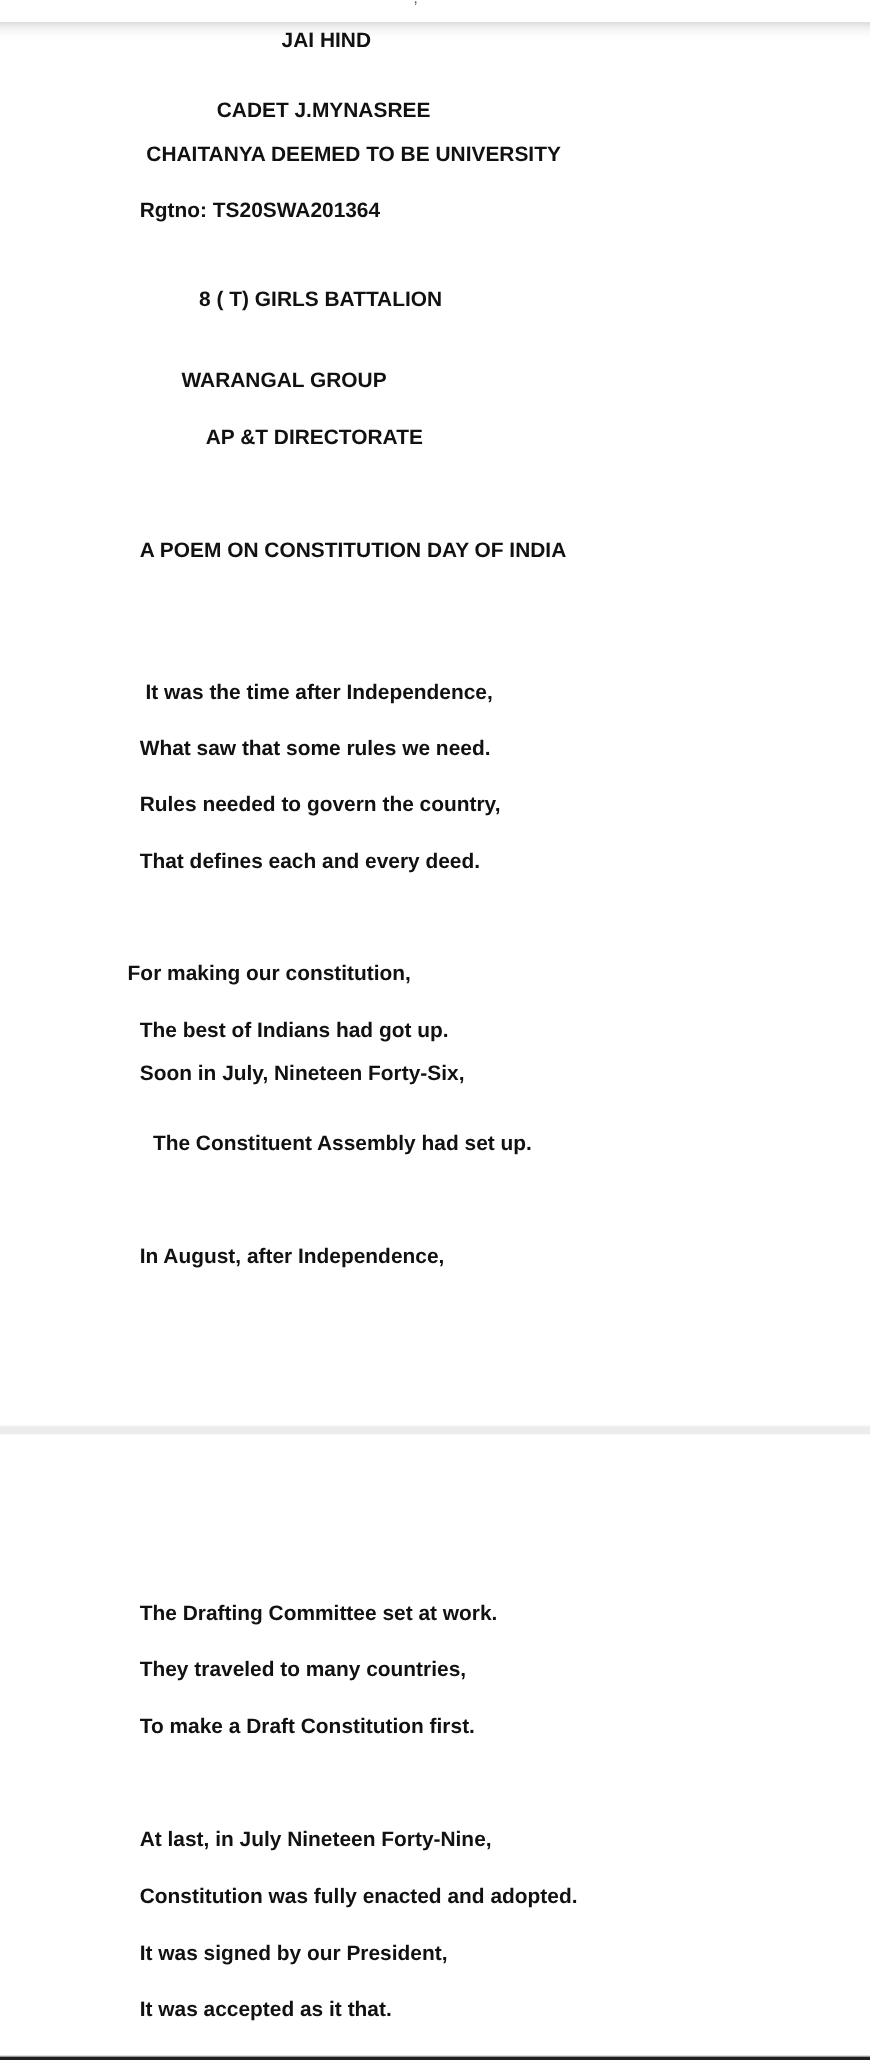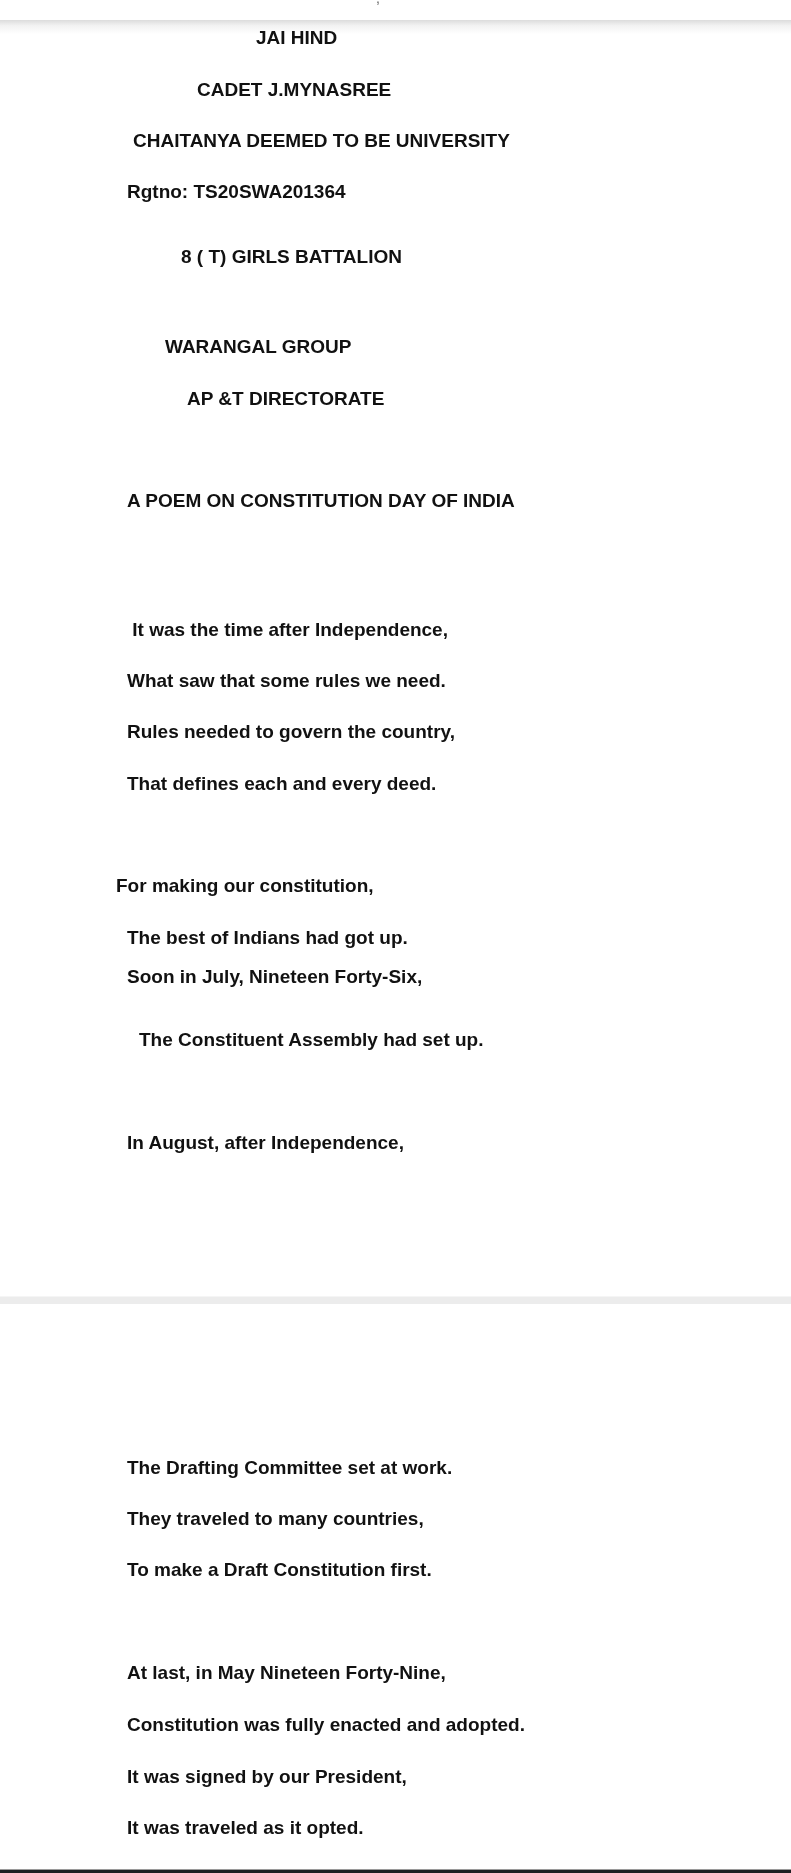--- a/index.html
+++ b/index.html
@@ -69,24 +69,24 @@
 <body>
 
 <div class="top-strip">
   <span class="glyph">,</span>
 </div>
 <div class="top-shadow"></div>
 
 <div class="page" style="top:34px;height:1262px;"></div>
 
 <div class="line" style="left:256px;top:27px;">JAI HIND</div>
-<div class="line" style="left:197px;top:79px;text-align:right;">CADET J.MYNASREE</div>
+<div class="line" style="left:197px;top:90px;text-align:right;">CADET J.MYNASREE</div>
 <div class="line" style="left:133px;top:130px;">CHAITANYA DEEMED TO BE UNIVERSITY</div>
 <div class="line" style="left:127px;top:181px;">Rgtno: TS20SWA201364</div>
-<div class="line" style="left:181px;top:246px;text-align:right;">8 ( T) GIRLS BATTALION</div>
+<div class="line" style="left:181px;top:262px;text-align:right;">8 ( T) GIRLS BATTALION</div>
 <div class="line" style="left:165px;top:336px;">WARANGAL GROUP</div>
 <div class="line" style="left:187px;top:388px;">AP &amp;T DIRECTORATE</div>
 
 <div class="line" style="left:127px;top:490px;">A POEM ON CONSTITUTION DAY OF INDIA</div>
 
 <div class="line" style="left:127px;top:619px;text-align:right;"> It was the time after Independence,</div>
 <div class="line" style="left:127px;top:670px;">What saw that some rules we need.</div>
 <div class="line" style="left:127px;top:721px;">Rules needed to govern the country,</div>
 <div class="line" style="left:127px;top:773px;">That defines each and every deed.</div>
 
@@ -98,18 +98,18 @@
 <div class="line" style="left:127px;top:1132px;">In August, after Independence,</div>
 
 <div class="page-break"></div>
 
 <div class="page" style="top:1304px;height:565px;"></div>
 
 <div class="line" style="left:127px;top:1457px;text-align:right;">The Drafting Committee set at work.</div>
 <div class="line" style="left:127px;top:1508px;">They traveled to many countries,</div>
 <div class="line" style="left:127px;top:1559px;text-align:right;">To make a Draft Constitution first.</div>
 
-<div class="line" style="left:127px;top:1662px;">At last, in May Nineteen Forty-Nine,</div>
+<div class="line" style="left:127px;top:1662px;">At last, in July Nineteen Forty-Nine,</div>
 <div class="line" style="left:127px;top:1714px;">Constitution was fully enacted and adopted.</div>
 <div class="line" style="left:127px;top:1766px;">It was signed by our President,</div>
-<div class="line" style="left:127px;top:1817px;">It was traveled as it opted.</div>
+<div class="line" style="left:127px;top:1817px;">It was accepted as it that.</div>
 
 <div class="bottom-bar"></div>
 
 </body></html>

